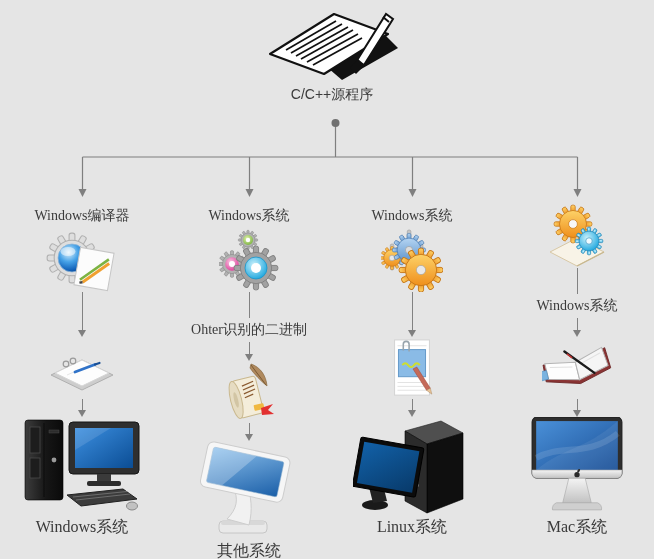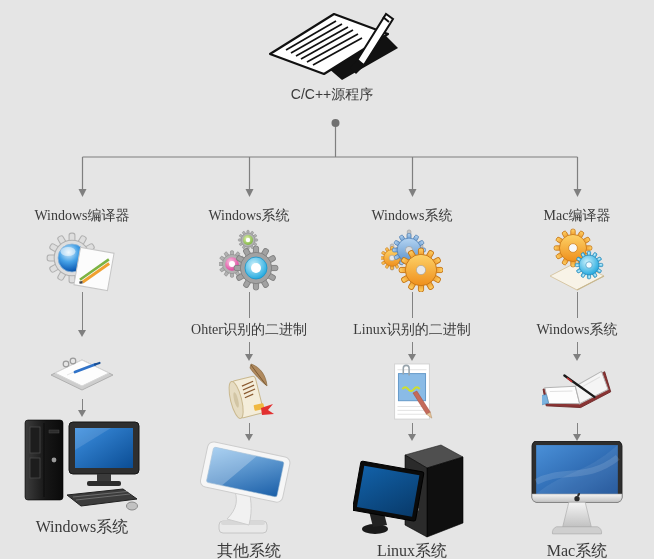--- a/index.html
+++ b/index.html
@@ -259,21 +259,20 @@
         </g>
         <use href="#gear12" transform="translate(11,30) scale(0.5)" fill="url(#gOrange)" stroke="#c87818" stroke-width="1.2"></use>
         <circle cx="11" cy="30" r="2.8" fill="#e8e8e8" stroke="#a0a0a0" stroke-width="0.6"></circle>
         <use href="#gear12" transform="translate(28,22) scale(0.72)" fill="url(#gBlueGear)" stroke="#4a7ab0" stroke-width="1"></use>
         <circle cx="28" cy="22" r="3.6" fill="#dcdcdc" stroke="#999" stroke-width="0.6"></circle>
         <use href="#gear12" transform="translate(40,42) scale(0.95)" fill="url(#gOrange)" stroke="#c87818" stroke-width="1"></use>
         <circle cx="40" cy="42" r="4.6" fill="#e8e8e8" stroke="#a0a0a0" stroke-width="0.6"></circle>
       </svg>
     </div>
     <div class="conn"></div>
-    <div class="lbl">Linux识别的二进制</div>
     <div class="connwrap">
         <div class="conn c12"></div>
         <div class="arrow"></div>
       </div>
     <div class="ico ico-binary">
       <svg width="46" height="60" viewBox="0 0 46 62">
         <rect x="5" y="2" width="36" height="57" fill="#fff" stroke="#d2d2d2"></rect>
         <g stroke="#e2e2e2" stroke-width="1">
           <line x1="8" y1="8" x2="38" y2="8"></line>
             <line x1="8" y1="46" x2="38" y2="46"></line>
@@ -304,21 +303,20 @@
         <g transform="translate(8,20) rotate(10)">
           <rect x="0" y="0" width="64" height="50" rx="2" fill="#0b0b0b" stroke="#000"></rect>
           <rect x="4" y="4" width="56" height="42" fill="url(#gLinuxScr)"></rect>
         </g>
       </svg>
     </div>
     <div class="lbl lbl-sys">Linux系统</div>
   </div>
 
   <div class="column" style="left:492px">
-    <div class="lbl">Mac编译器</div>
     <div class="ico ico-compiler">
       <svg width="62" height="64" viewBox="0 0 62 64">
         <polygon points="4,48 31,34 58,48 31,62" fill="#f8f3e7" stroke="#d8c8a6"></polygon>
         <line x1="31" y1="62" x2="58" y2="48" stroke="#c8b890" stroke-width="1.4"></line>
         <use href="#gear12" transform="translate(27,20) scale(0.82)" fill="url(#gOrange)" stroke="#c87818" stroke-width="1"></use>
         <circle cx="27" cy="20" r="4.4" fill="#f8f8f8" stroke="#c87818" stroke-width="0.7"></circle>
         <use href="#gear12" transform="translate(43,37) scale(0.6)" fill="url(#gCyan)" stroke="#2a88b8" stroke-width="1.2"></use>
         <circle cx="43" cy="37" r="3.2" fill="#f0fbff" stroke="#2a88b8" stroke-width="0.6"></circle>
       </svg>
     </div>

